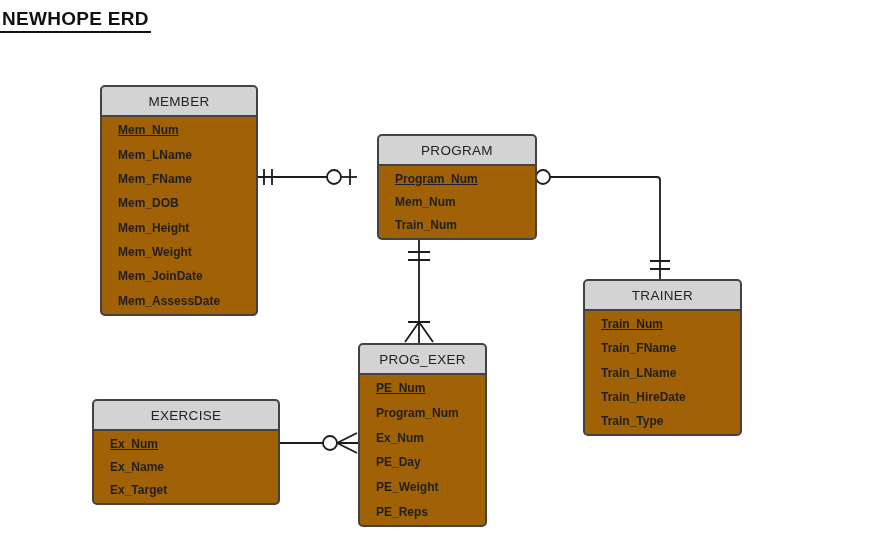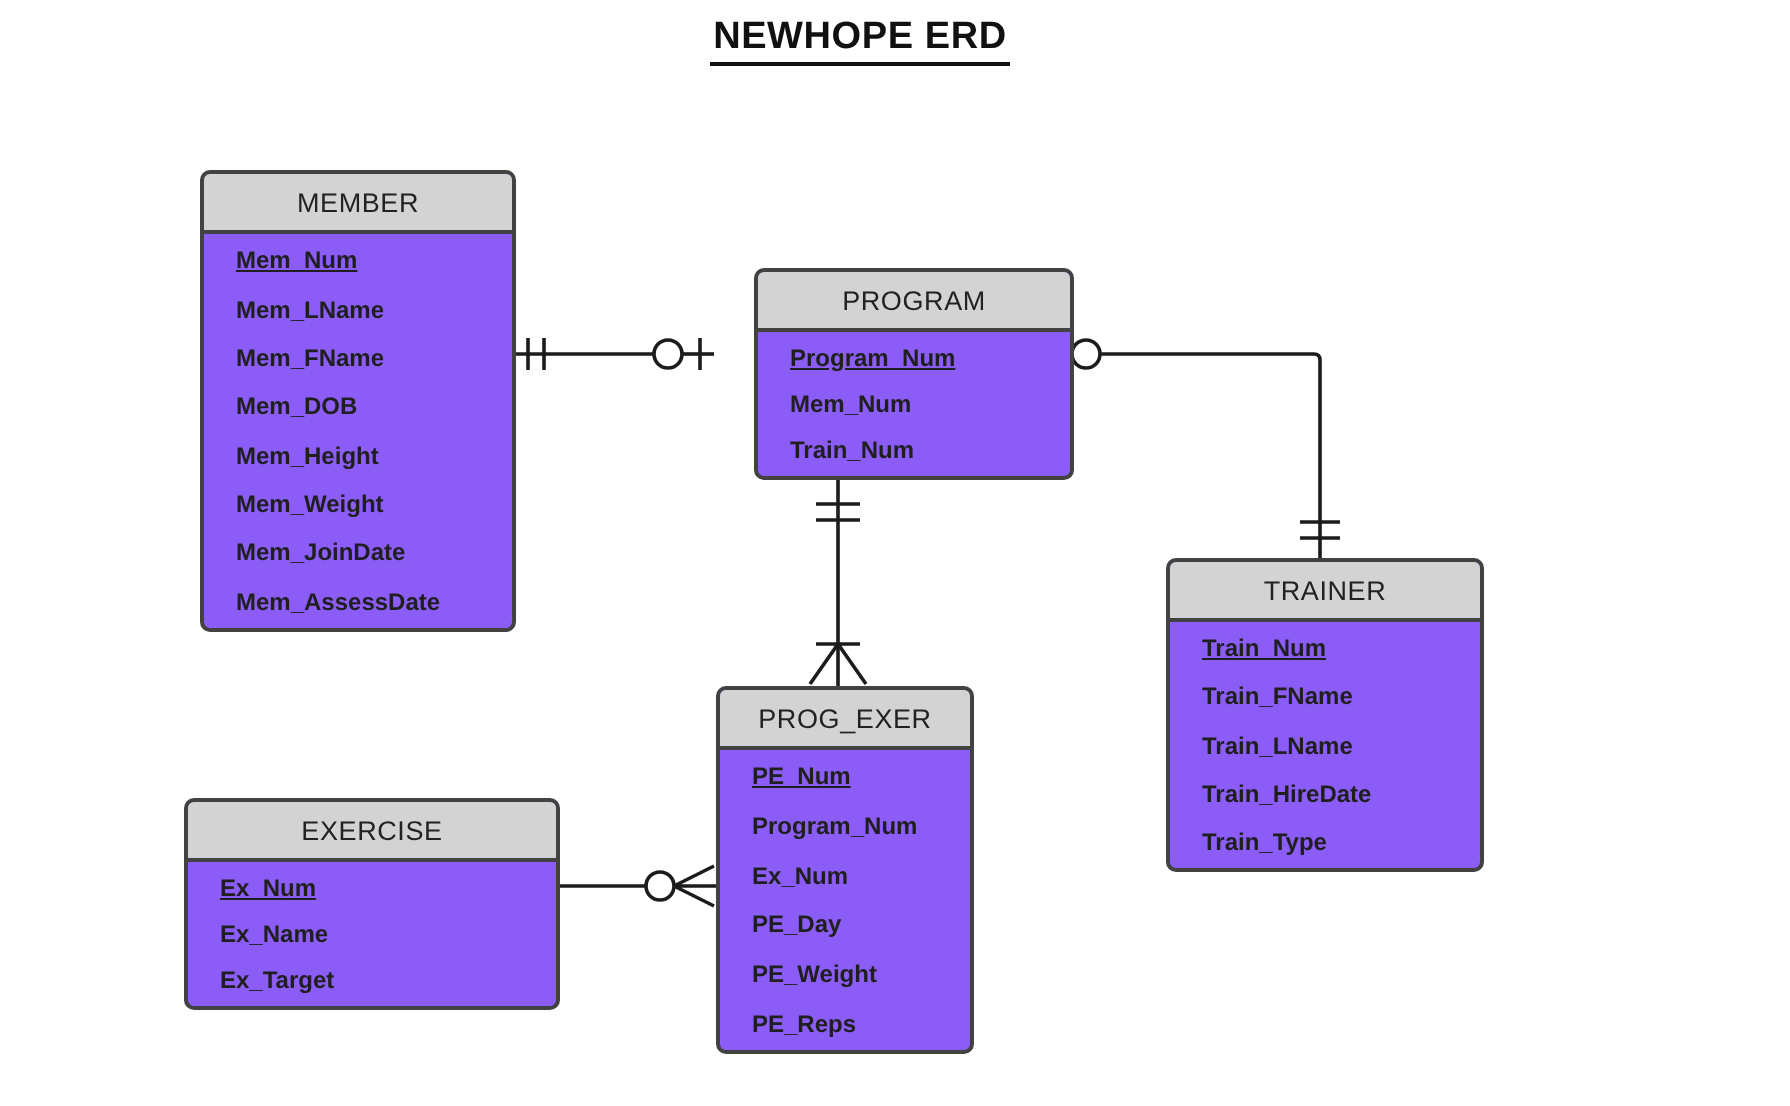--- a/index.html
+++ b/index.html
@@ -13,21 +13,20 @@
     width: 895px;
     height: 553px;
     background: #ffffff;
     overflow: hidden;
   }
   .diagram-title-wrap {
     position: absolute;
     top: 8px;
     left: 0;
     width: 860px;
-    text-align: center;
   }
   .diagram-title {
     display: inline-block;
     font-size: 19px;
     font-weight: bold;
     color: #111111;
     letter-spacing: 0.3px;
     border-bottom: 2.5px solid #111111;
     padding: 0 2px 1px 2px;
   }
@@ -38,21 +37,21 @@
     height: 553px;
   }
   svg.connectors * {
     stroke: #1c1c1c;
     stroke-width: 1.8;
     fill: none;
   }
   svg.connectors circle { fill: #ffffff; }
   .entity {
     position: absolute;
-    background: #8b5cf6;
+    background: #a16207;
     border: 2px solid #424242;
     border-radius: 5px;
     box-sizing: border-box;
     display: flex;
     flex-direction: column;
   }
   .entity-header {
     flex: 0 0 28px;
     background: #d3d3d3;
     border-bottom: 2px solid #424242;

